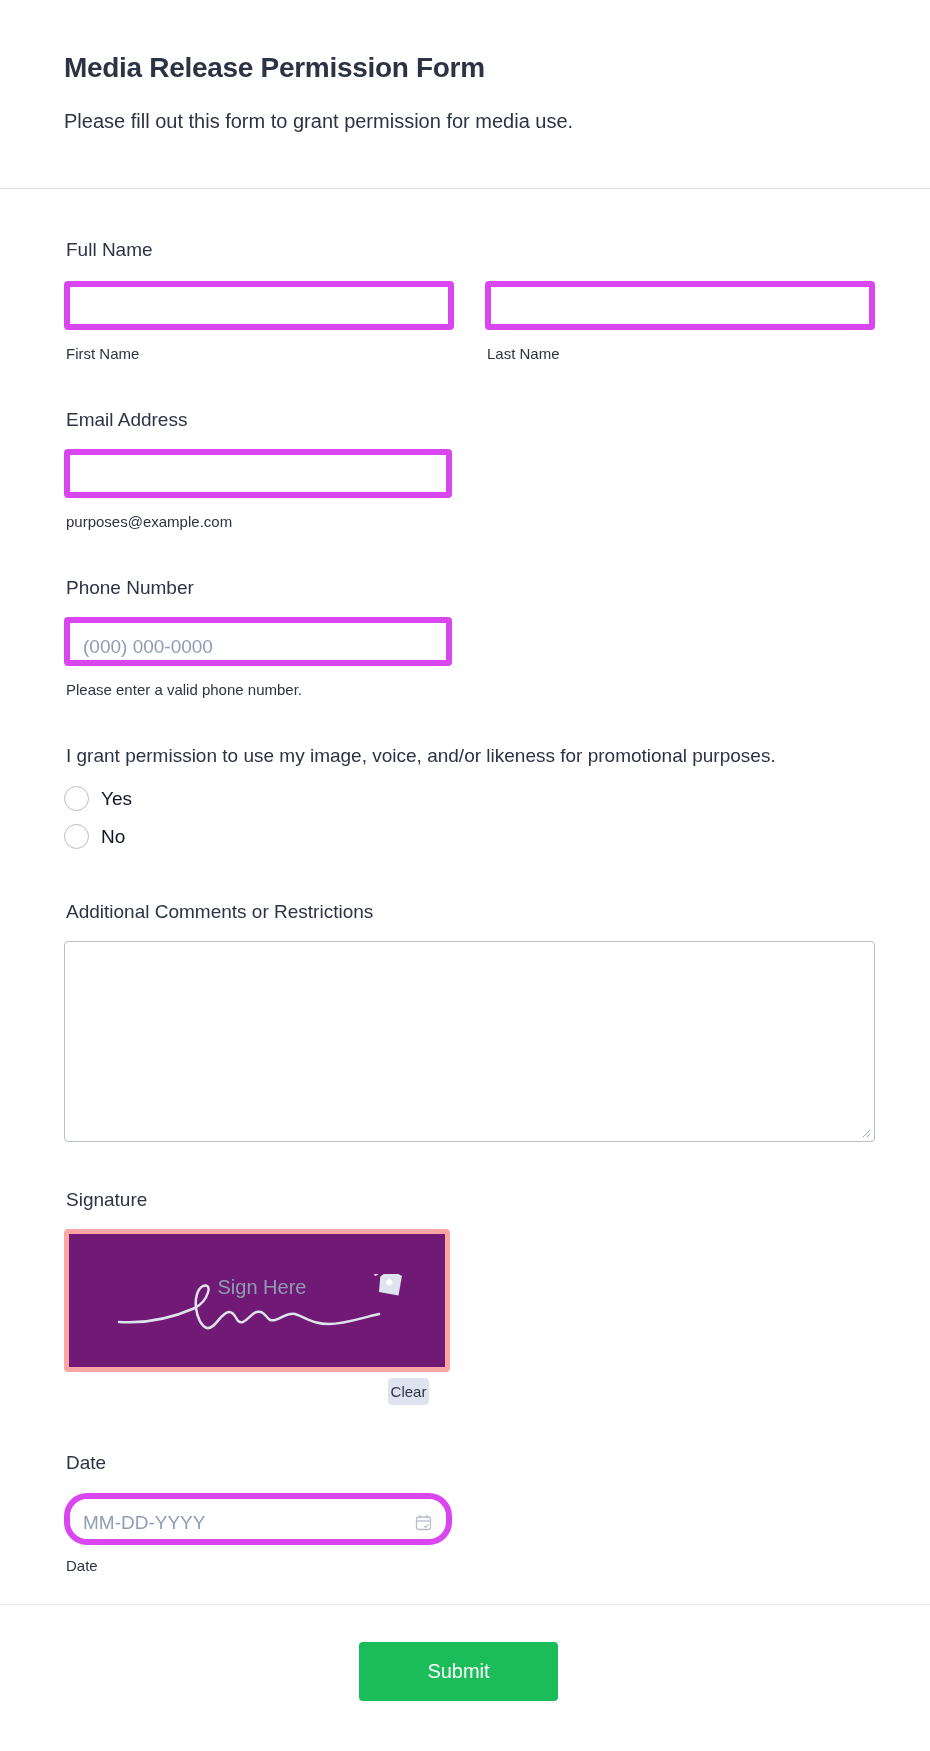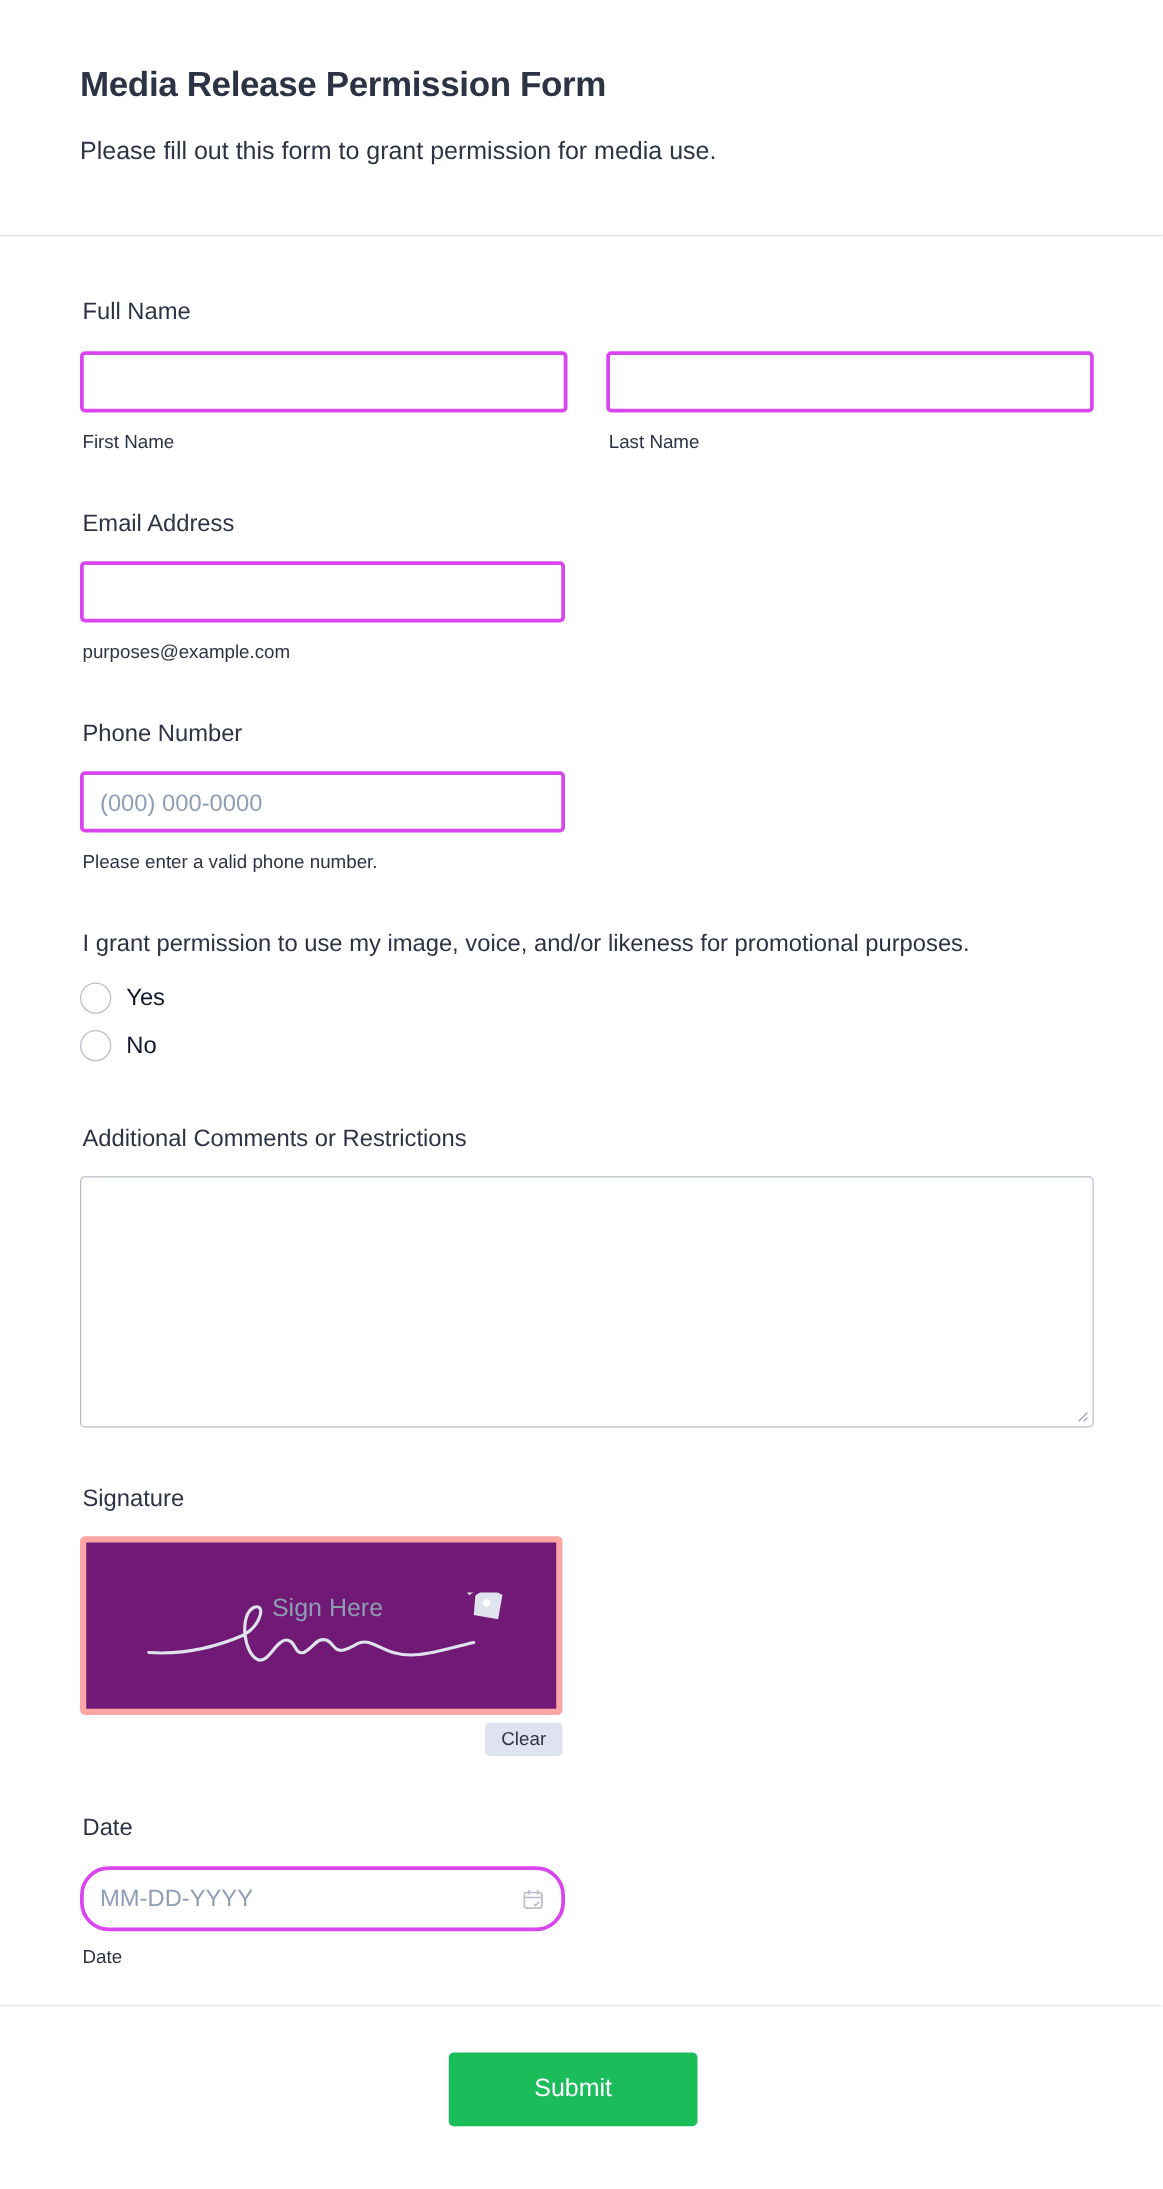--- a/index.html
+++ b/index.html
@@ -4,21 +4,21 @@
 <style>
   * { box-sizing: border-box; margin: 0; padding: 0; }
   html, body { width: 930px; height: 1751px; background: #ffffff; overflow: hidden; }
   body { font-family: "Liberation Sans", sans-serif; color: #2c3345; position: relative; }
   .abs { position: absolute; }
   .title { left: 64px; top: 52px; font-size: 28px; font-weight: bold; color: #2c3345; letter-spacing: -0.3px; }
   .subtitle { left: 64px; top: 110px; font-size: 20px; color: #2c3345; }
   .divider { left: 0; width: 930px; height: 1px; background: #dadde6; }
   .label { font-size: 19px; color: #2c3345; left: 66px; }
   .sublabel { font-size: 15px; color: #2c3345; }
-  .input { border: 3px solid #d946ef; border-radius: 4px; background: #fff; height: 49px; }
+  .input { border: 6px solid #d946ef; border-radius: 4px; background: #fff; height: 49px; }
   .placeholder { font-size: 19px; color: #8e9cb5; position: absolute; left: 13px; top: 13px; }
   .radio { width: 25px; height: 25px; border: 1px solid #b8bdc9; border-radius: 50%; background: #fff; }
   .radio-label { font-size: 19px; color: #0f172a; }
   .textarea { border: 1px solid #b8bdc9; border-radius: 4px; background: #fff; }
   .sigbox { border: 5px solid #fca5a5; border-radius: 4px; background: #701a75; }
   .clear-btn { background: #dfe3f0; border-radius: 4px; font-size: 15px; color: #2c3345; display: flex; align-items: center; justify-content: center; }
   .submit-btn { background: #1bbd5b; border-radius: 4px; color: #ffffff; font-size: 20px; display: flex; align-items: center; justify-content: center; border: none; }
 </style>
 </head>
 <body>
@@ -66,21 +66,21 @@
   <svg class="abs" style="left:48px; top:40px;" width="290" height="70" viewBox="0 0 290 70">
     <path d="M2 48 C 30 50, 55 44, 78 34 C 92 26, 96 8, 86 12 C 74 18, 78 50, 90 54 C 98 56, 104 38, 112 38 C 120 38, 118 50, 126 48 C 134 44, 136 36, 144 38 C 150 40, 150 48, 158 46 C 166 44, 170 38, 178 40 C 190 44, 196 50, 212 50 C 228 50, 244 44, 262 40" fill="none" stroke="#dfe3ee" stroke-width="2.5" stroke-linecap="round"></path>
     <g transform="translate(262,18) rotate(-35)">
       <path d="M0 0 L10 -12 L22 -12 L28 0 L14 14 Z" fill="#dfe3ee"></path>
       <circle cx="14" cy="-2" r="3" fill="#ffffff"></circle>
       <rect x="6" y="-22" width="20" height="7" fill="#dfe3ee"></rect>
     </g>
   </svg>
   <div class="abs" style="left:0; width:386px; top:42px; text-align:center; font-size:20px; color:#8e9cb5;">Sign Here</div>
 </div>
-<div class="abs clear-btn" style="left:388px; top:1378px; width:62px; height:27px;">Clear</div>
+<div class="abs clear-btn" style="left:388px; top:1378px; width:41px; height:27px;">Clear</div>
 
 <div class="abs label" style="top:1452px;">Date</div>
 <div class="abs input" style="left:64px; top:1493px; width:388px; height:52px;border-radius:23px;">
   <span class="placeholder">MM-DD-YYYY</span>
   <svg class="abs" style="right:14px; top:15px;" width="17" height="17" viewBox="0 0 17 17">
     <rect x="1.5" y="3" width="14" height="12.5" rx="2" fill="none" stroke="#b8bdc9" stroke-width="1.3"></rect>
     <line x1="1.5" y1="7" x2="15.5" y2="7" stroke="#b8bdc9" stroke-width="1.3"></line>
     <line x1="5" y1="1" x2="5" y2="4.5" stroke="#b8bdc9" stroke-width="1.3"></line>
     <line x1="12" y1="1" x2="12" y2="4.5" stroke="#b8bdc9" stroke-width="1.3"></line>
     <path d="M9 12 L10.5 13.5 L13.5 10.5" fill="none" stroke="#b8bdc9" stroke-width="1.2"></path>

